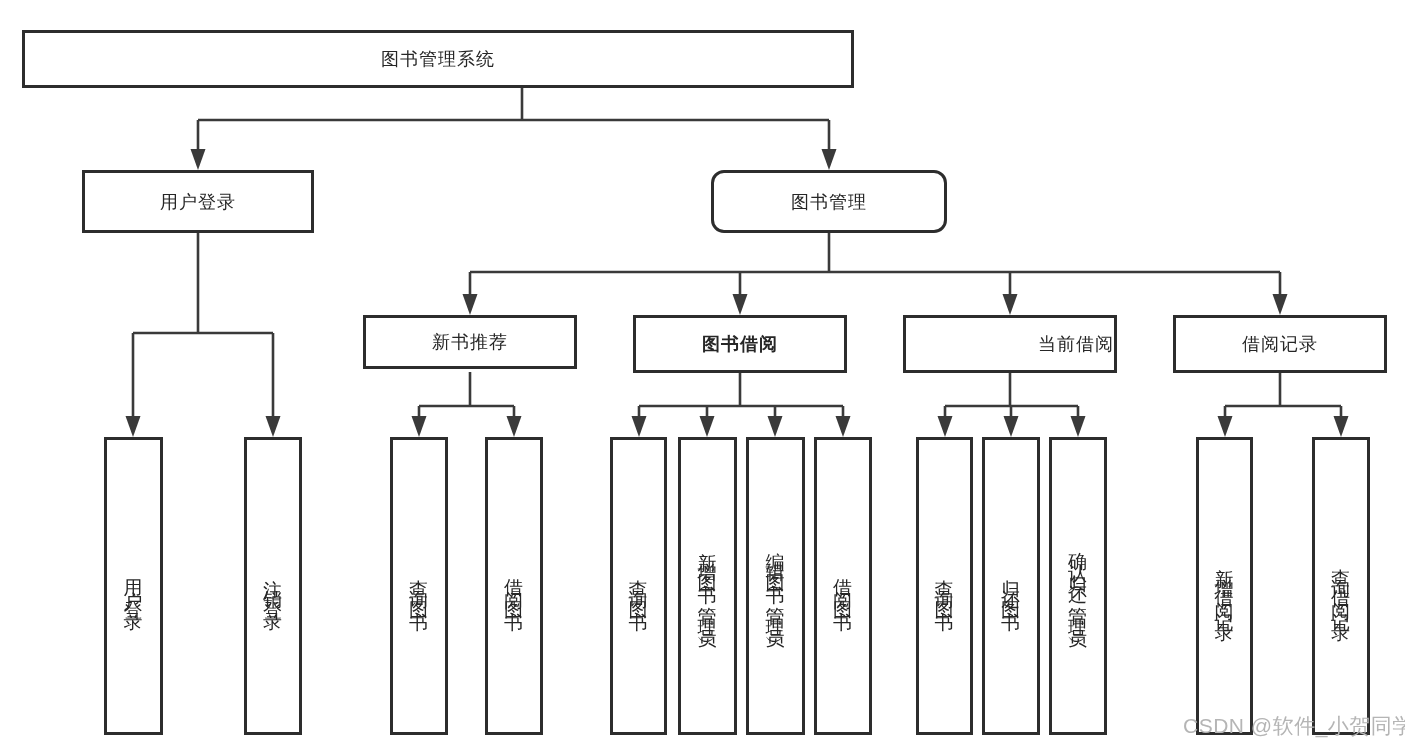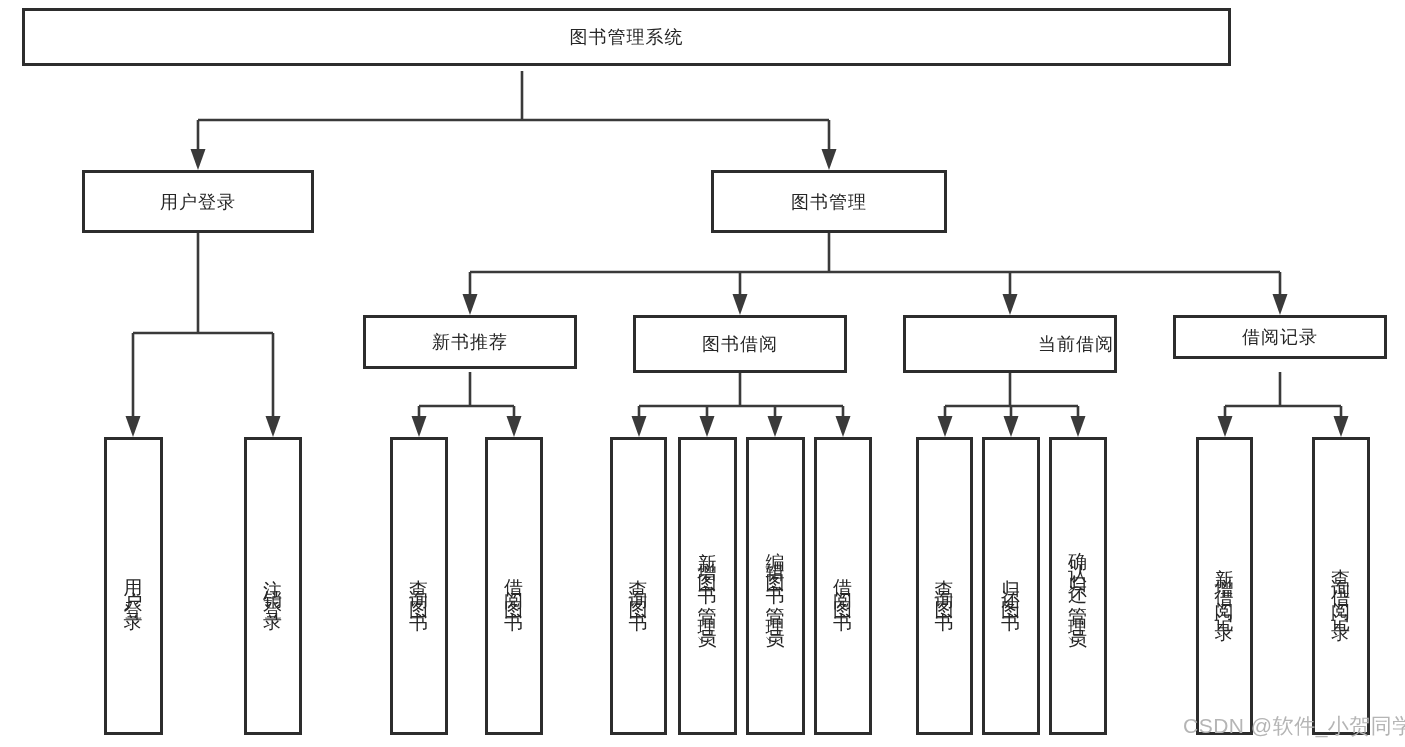--- a/index.html
+++ b/index.html
@@ -117,41 +117,41 @@
       <polygon points="699.5,416 714.5,416 707,437"></polygon>
       <polygon points="767.5,416 782.5,416 775,437"></polygon>
       <polygon points="835.5,416 850.5,416 843,437"></polygon>
       <polygon points="937.5,416 952.5,416 945,437"></polygon>
       <polygon points="1003.5,416 1018.5,416 1011,437"></polygon>
       <polygon points="1070.5,416 1085.5,416 1078,437"></polygon>
       <polygon points="1217.5,416 1232.5,416 1225,437"></polygon>
       <polygon points="1333.5,416 1348.5,416 1341,437"></polygon>
     </svg>
 
-  <div class="node root-box" style="left:22px; top:8px; width:1209px; height:58px;">
+  <div class="node root-box" style="left:22px; top:30px; width:832px; height:58px;">
     <span>图书管理系统</span>
   </div>
 
   <div class="node h-box" style="left:82px; top:170px; width:232px; height:63px;">
     <span>用户登录</span>
   </div>
-  <div class="node h-box" style="left:711px; top:170px; width:236px; height:63px;">
+  <div class="node h-box" style="left:711px; top:170px; width:236px; height:63px;border-radius:13px;">
     <span>图书管理</span>
   </div>
 
   <div class="node h-box" style="left:363px; top:315px; width:214px; height:54px;">
     <span>新书推荐</span>
   </div>
-  <div class="node h-box" style="left:633px; top:315px; width:214px; height:58px;">
+  <div class="node h-box" style="left:633px; top:315px; width:214px; height:58px;font-weight:bold;">
     <span>图书借阅</span>
   </div>
   <div class="node h-box" style="left:903px; top:315px; width:214px; height:58px;justify-content:flex-end;">
     <span>当前借阅</span>
   </div>
-  <div class="node h-box" style="left:1173px; top:315px; width:214px; height:44px;align-items:center;">
+  <div class="node h-box" style="left:1173px; top:315px; width:214px; height:58px;align-items:center;">
     <span>借阅记录</span>
   </div>
 
   <div class="node v-box" style="left:104px; top:437px; width:59px; height:298px;">
     <span>用户登录</span>
   </div>
   <div class="node v-box" style="left:244px; top:437px; width:58px; height:298px;">
     <span>注销登录</span>
   </div>
 

